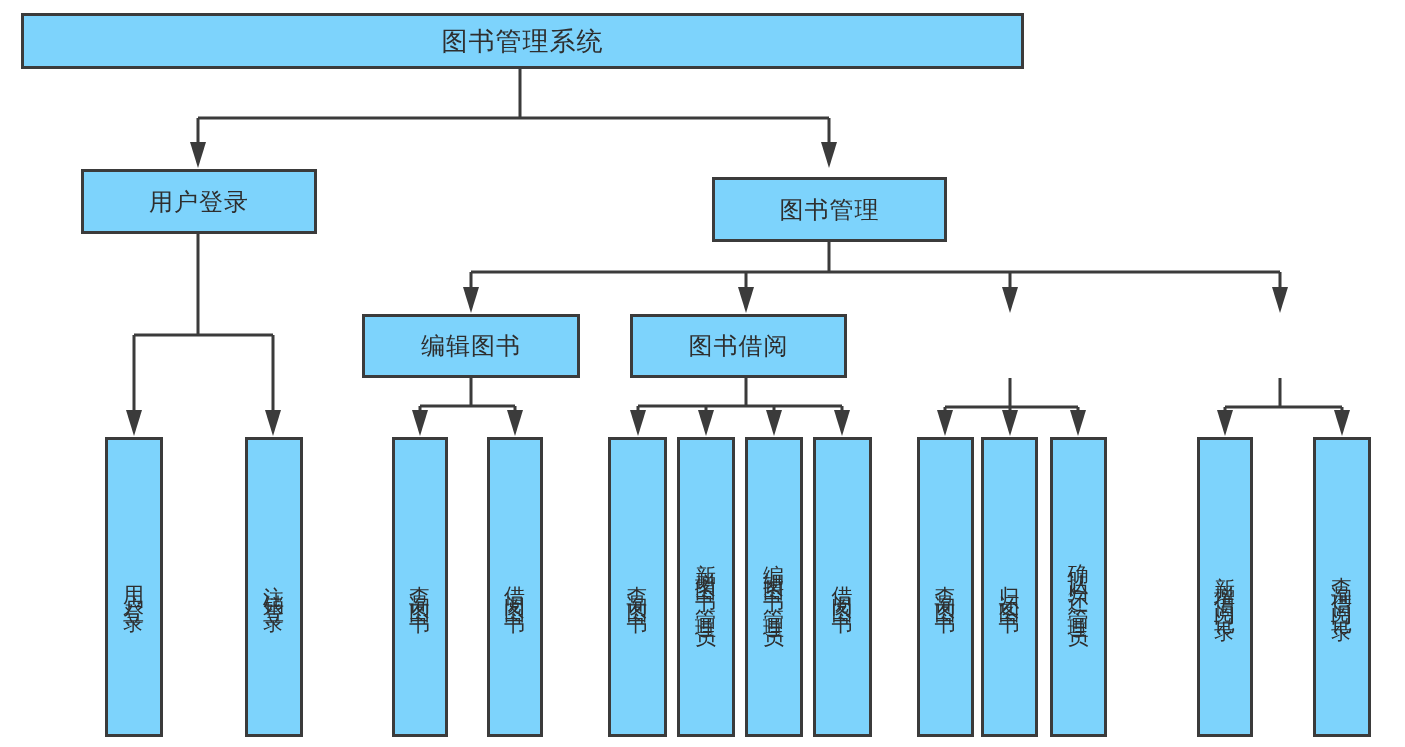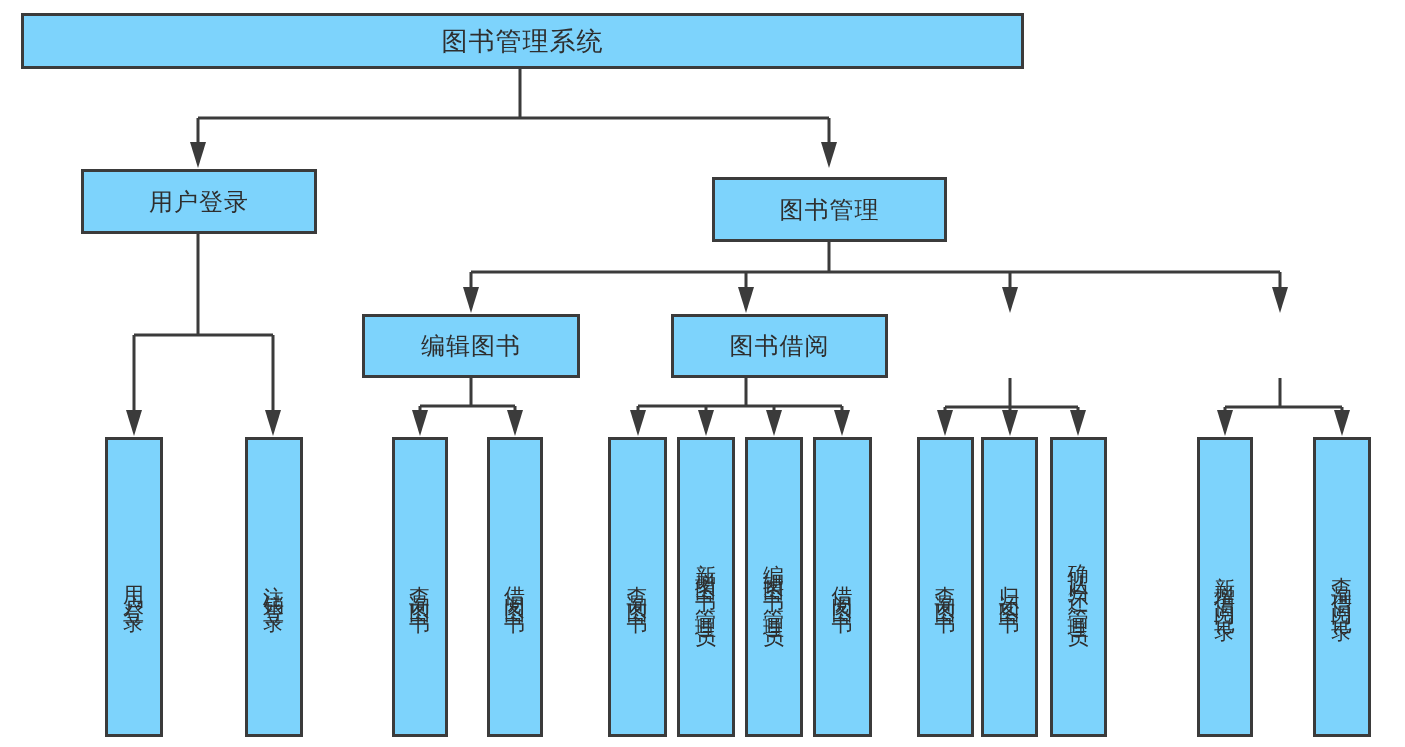--- a/index.html
+++ b/index.html
@@ -102,21 +102,21 @@
   <div class="box lvl2" style="left:81px;top:169px;width:236px;height:65px;">
     <span class="lbl">用户登录</span>
   </div>
   <div class="box lvl2" style="left:712px;top:177px;width:235px;height:65px;">
     <span class="lbl">图书管理</span>
   </div>
 
   <div class="box lvl3" style="left:362px;top:314px;width:218px;height:64px;">
     <span class="lbl">编辑图书</span>
   </div>
-  <div class="box lvl3" style="left:671px;top:314px;width:217px;height:64px;">
+  <div class="box lvl3" style="left:630px;top:314px;width:217px;height:64px;">
     <span class="lbl">图书借阅</span>
   </div>
 
   <div class="box leaf" style="left:105px;top:437px;width:58px;height:300px;">
     <span class="lbl">用户登录</span>
   </div>
   <div class="box leaf" style="left:245px;top:437px;width:58px;height:300px;">
     <span class="lbl">注销登录</span>
   </div>
 

